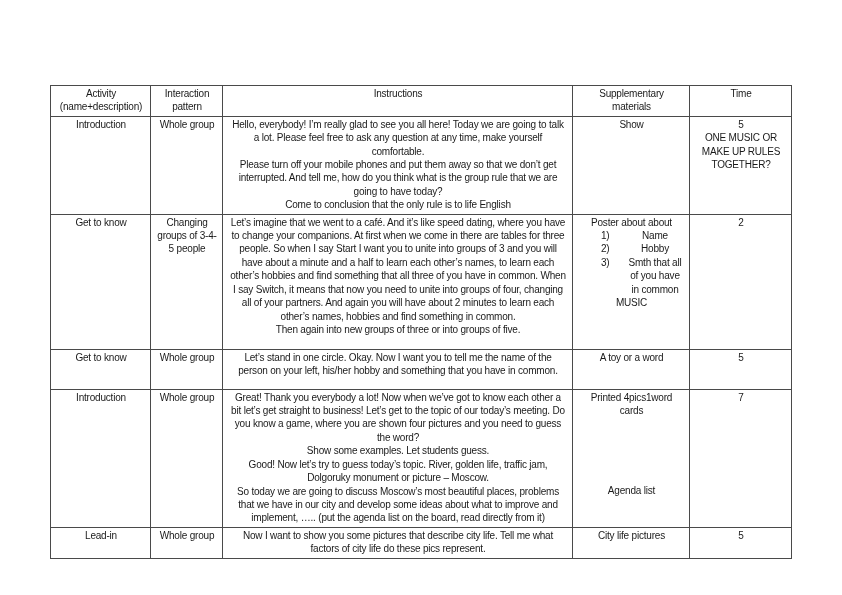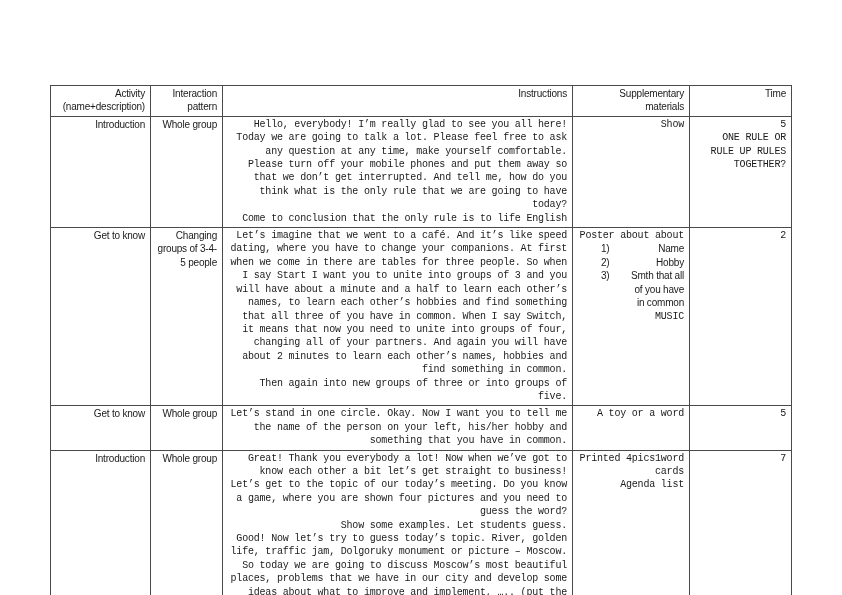--- a/index.html
+++ b/index.html
@@ -17,32 +17,32 @@
   }
   table.plan {
     position:absolute; left:50px; top:85px;
     width:741px;
     border-collapse:collapse;
     table-layout:fixed;
   }
   table.plan th, table.plan td {
     border:1px solid #4a4a4a;
     vertical-align:top;
-    text-align:right;
+    text-align:center;
     font-weight:normal;
     font-size:10px;
     line-height:13.4px;
     letter-spacing:-0.2px;
     padding:1px 5px 2px 6px;
     word-wrap:break-word;
   }
-  .para { margin:0;font-family:Liberation Mono, monospace; }
+  .para { margin:0; }
   .list-item { position:relative; padding-left:47px; margin:0; }
   .list-item .num { position:absolute; left:22px; }
-  .gap-top { }
+  .gap-top { margin-top:67px; }
 </style>
 </head>
 <body>
 
 <div class="page">
   <table class="plan">
     <colgroup>
       <col style="width:100px">
       <col style="width:72px">
       <col style="width:350px">
@@ -56,29 +56,29 @@
         <th>Instructions</th>
         <th>Supplementary materials</th>
         <th>Time</th>
       </tr>
 
       <tr style="height:93px">
         <td>Introduction</td>
         <td>Whole group</td>
         <td>
           <div class="para">Hello, everybody! I’m really glad to see you all here! Today we are going to talk a lot. Please feel free to ask any question at any time, make yourself comfortable.</div>
-          <div class="para">Please turn off your mobile phones and put them away so that we don’t get interrupted. And tell me, how do you think what is the only rule that we are going to have today?</div>
+          <div class="para">Please turn off your mobile phones and put them away so that we don’t get interrupted. And tell me, how do you think what is the group rule that we are going to have today?</div>
           <div class="para">Come to conclusion that the only rule is to life English</div>
         </td>
         <td>
           <div class="para">Show</div>
         </td>
         <td>
           <div class="para">5</div>
-          <div class="para">ONE RULE OR RULE UP RULES TOGETHER?</div>
+          <div class="para">ONE MUSIC OR MAKE UP RULES TOGETHER?</div>
         </td>
       </tr>
 
       <tr style="height:135px">
         <td>Get to know</td>
         <td>Changing groups of 3-4-5 people</td>
         <td>
           <div class="para">Let’s imagine that we went to a café. And it’s like speed dating, where you have to change your companions. At first when we come in there are tables for three people. So when I say Start I want you to unite into groups of 3 and you will have about a minute and a half to learn each other’s names, to learn each other’s hobbies and find something that all three of you have in common. When I say Switch, it means that now you need to unite into groups of four, changing all of your partners. And again you will have about 2 minutes to learn each other’s names, hobbies and find something in common.</div>
           <div class="para">Then again into new groups of three or into groups of five.</div>
         </td>
@@ -128,15 +128,28 @@
         </td>
         <td>
           <div class="para">Printed 4pics1word cards</div>
           <div class="para gap-top">Agenda list</div>
         </td>
         <td>
           <div class="para">7</div>
         </td>
       </tr>
 
+      <tr style="height:30px">
+        <td>Lead-in</td>
+        <td>Whole group</td>
+        <td>
+          <div class="para">Now I want to show you some pictures that describe city life. Tell me what factors of city life do these pics represent.</div>
+        </td>
+        <td>
+          <div class="para">City life pictures</div>
+        </td>
+        <td>
+          <div class="para">5</div>
+        </td>
+      </tr>
     </tbody>
   </table>
 </div>
 
 </body></html>

